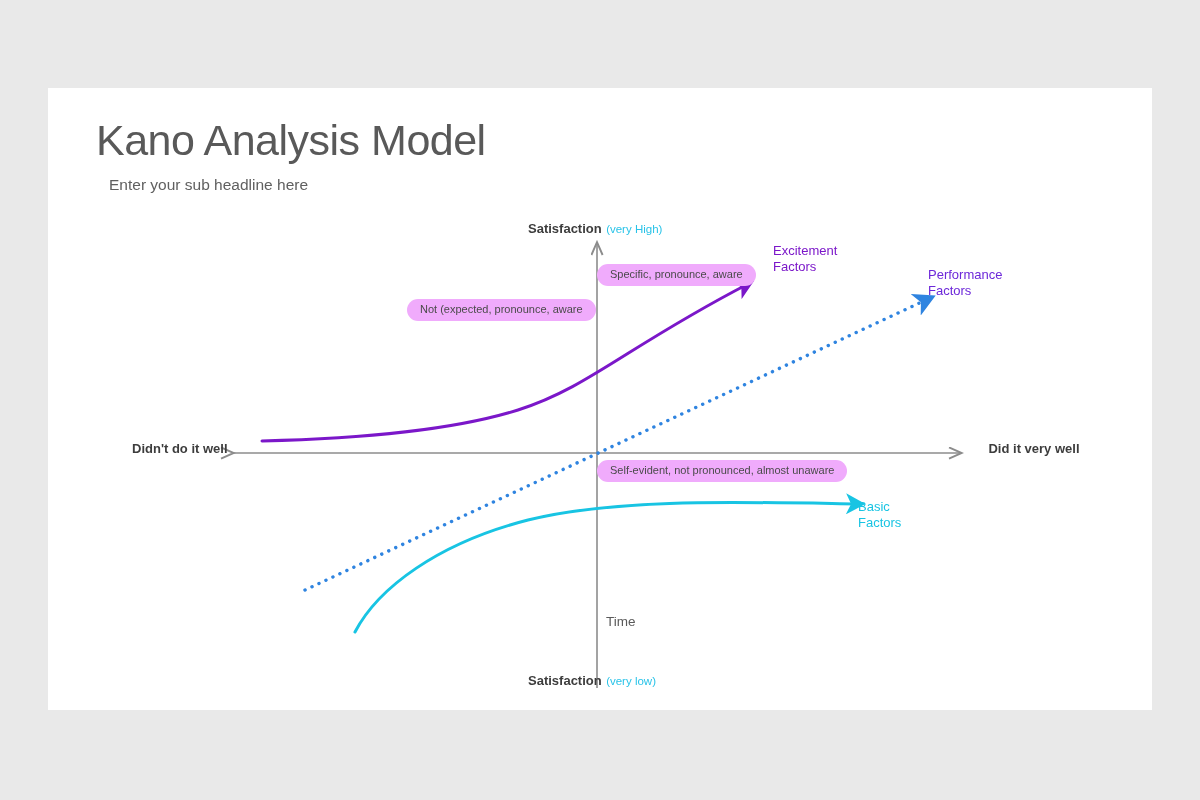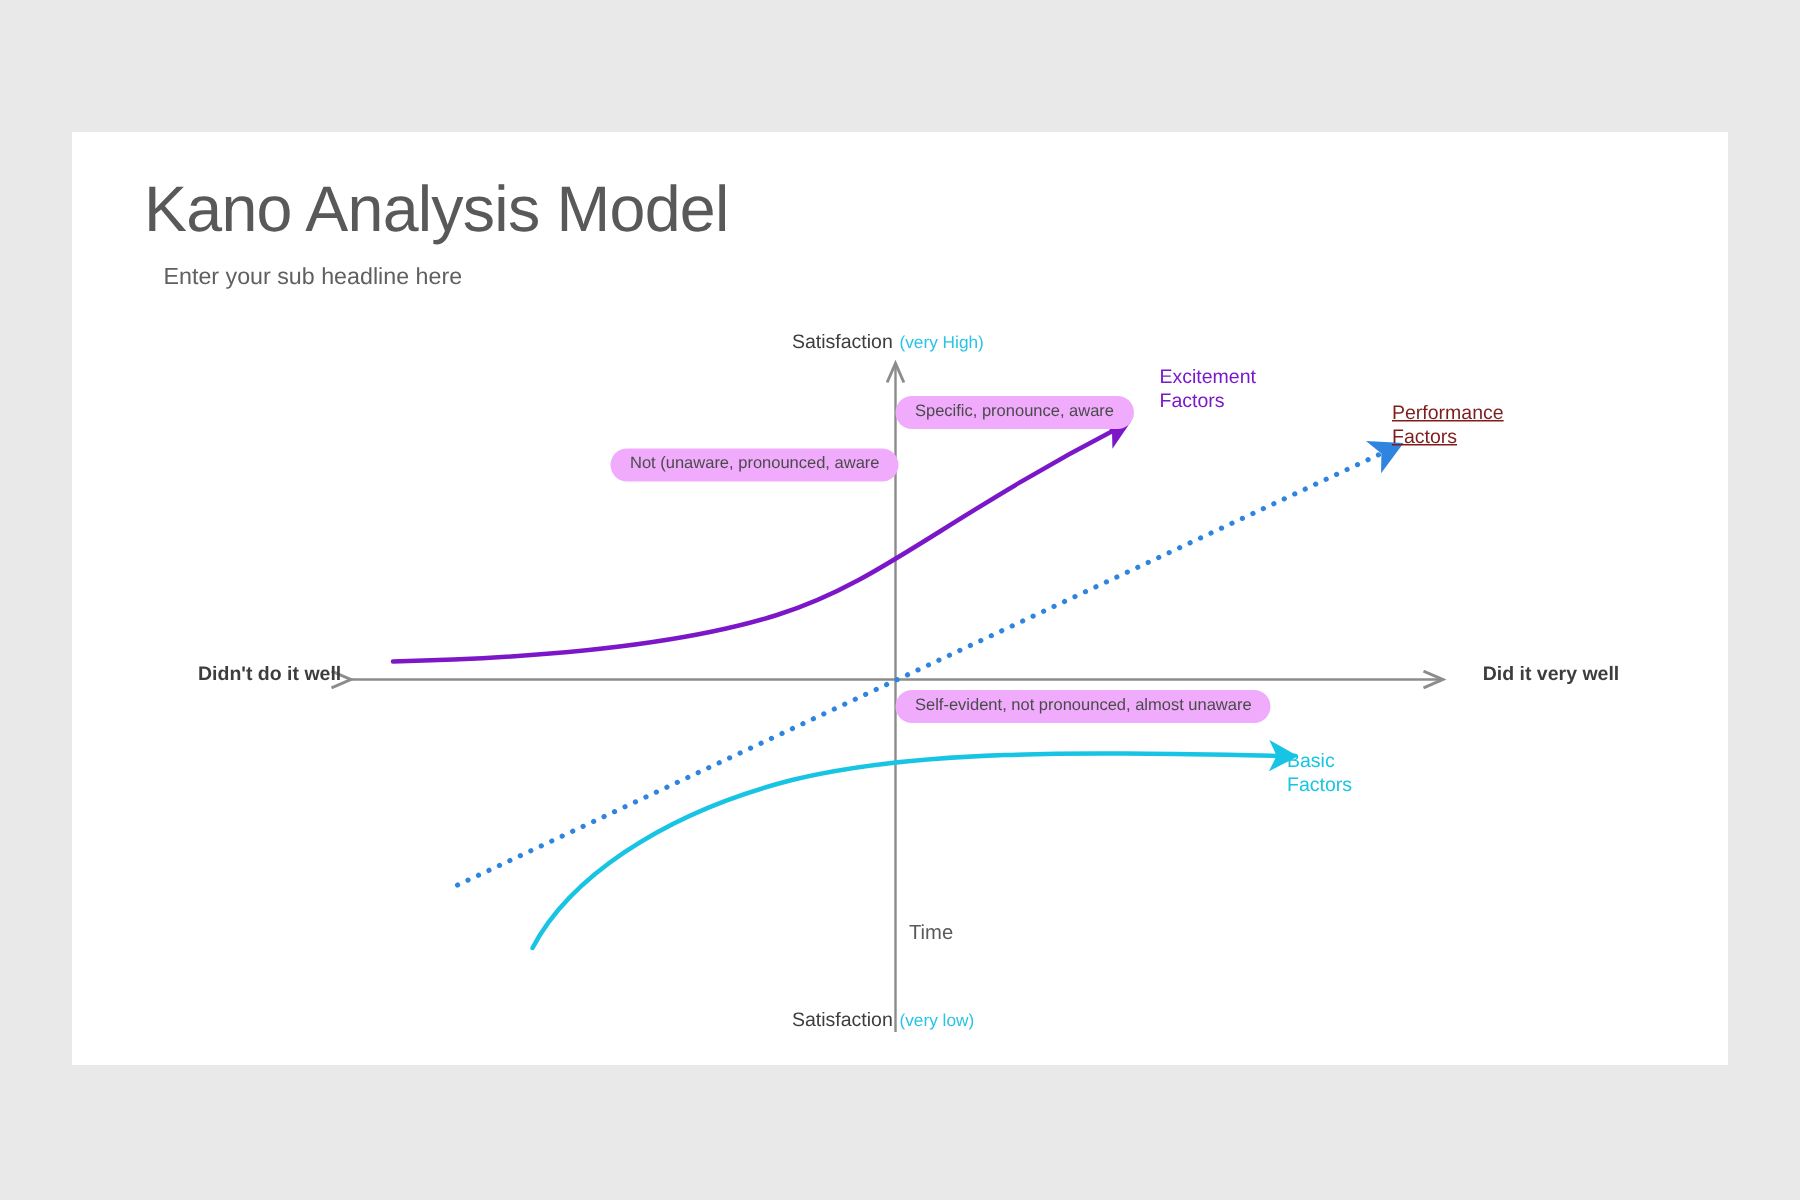--- a/index.html
+++ b/index.html
@@ -59,21 +59,21 @@
     width: 1104px;
     height: 622px;
     overflow: visible;
   }
   .lbl {
     position: absolute;
     white-space: nowrap;
   }
   .axis-cap {
     font-size: 13px;
-    font-weight: normal;
+    font-weight: bold;
     color: #3d3d3d;
   }
   .axis-cap-sub {
     font-size: 11.5px;
     font-weight: normal;
     color: #29c3e8;
   }
   .axis-end {
     font-size: 13px;
     font-weight: bold;
@@ -97,21 +97,21 @@
     line-height: 13px;
   }
   .curve-lbl {
     position: absolute;
     font-size: 13px;
     text-align: left;
     line-height: 16px;
     white-space: nowrap;
   }
   .curve-lbl.excitement { color: #7b17c9; }
-  .curve-lbl.performance { color: #7f1d1d; text-decoration: underline; }
+  .curve-lbl.performance { color: #6d28d9; }
   .curve-lbl.basic { color: #18c4e3; }
 </style>
 </head>
 <body>
 
 <div id="slide-canvas">
   <div id="slide-card">
 
     <div id="title">Kano Analysis Model</div>
     <div id="subtitle">Enter your sub headline here</div>
@@ -156,21 +156,21 @@
       </div>
 
       <div class="lbl axis-end" style="left:84px; top:352px; width:90px;">Didn't do it well</div>
 
       <div class="lbl axis-end" style="left:938px; top:352px; width:96px;">Did it very well</div>
 
       <div class="lbl time-lbl" style="left:558px; top:526px;">Time</div>
 
       <div class="pill" style="left:549px; top:176px;">Specific, pronounce, aware</div>
 
-      <div class="pill" style="left:359px; top:211px;">Not (unaware, pronounced, aware</div>
+      <div class="pill" style="left:359px; top:211px;">Not (expected, pronounce, aware</div>
 
       <div class="pill" style="left:549px; top:372px;">Self-evident, not pronounced, almost unaware</div>
 
       <div class="curve-lbl excitement" style="left:725px; top:155px; width:118px;">
         <div>Excitement</div>
         <div>Factors</div>
       </div>
 
       <div class="curve-lbl performance" style="left:880px; top:179px; width:126px;">
         <div>Performance</div>

